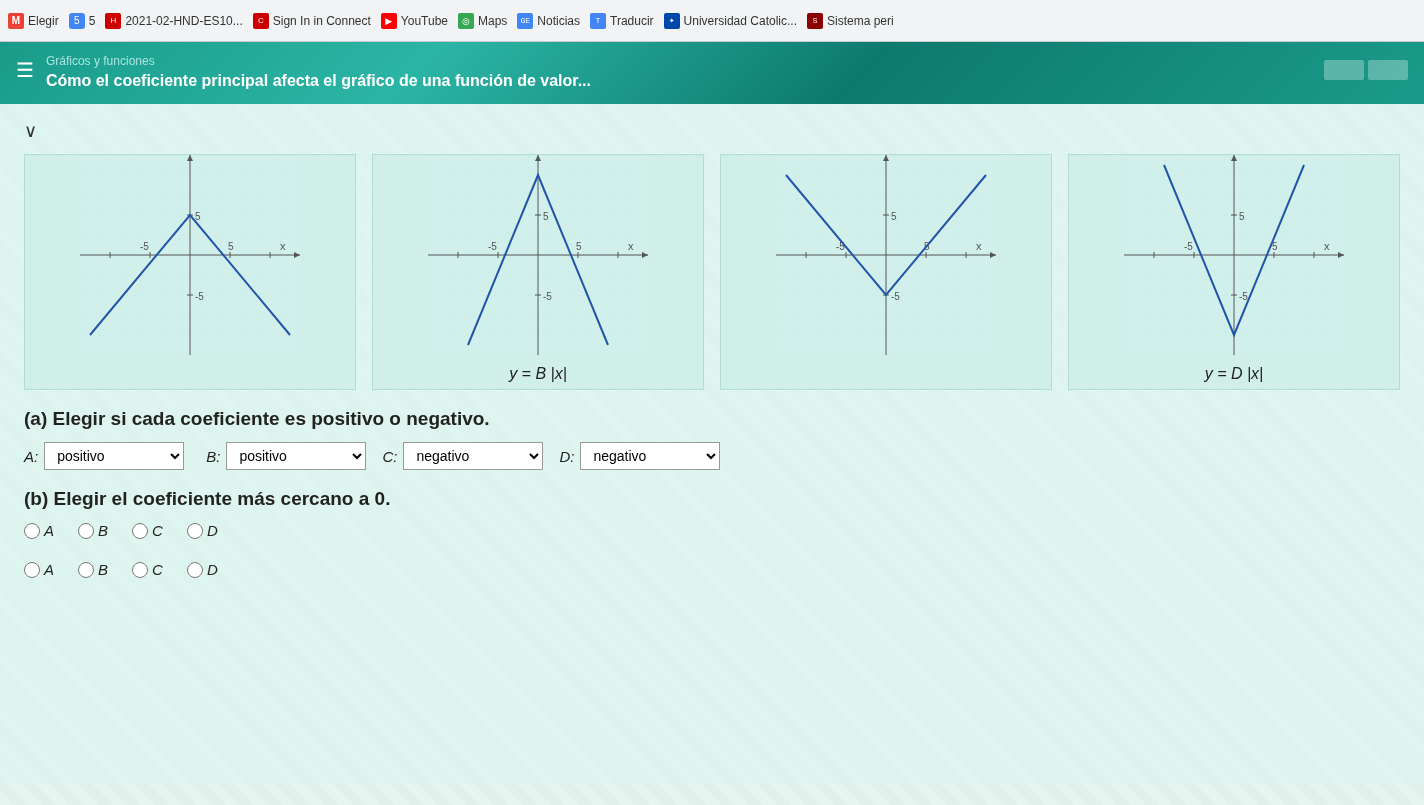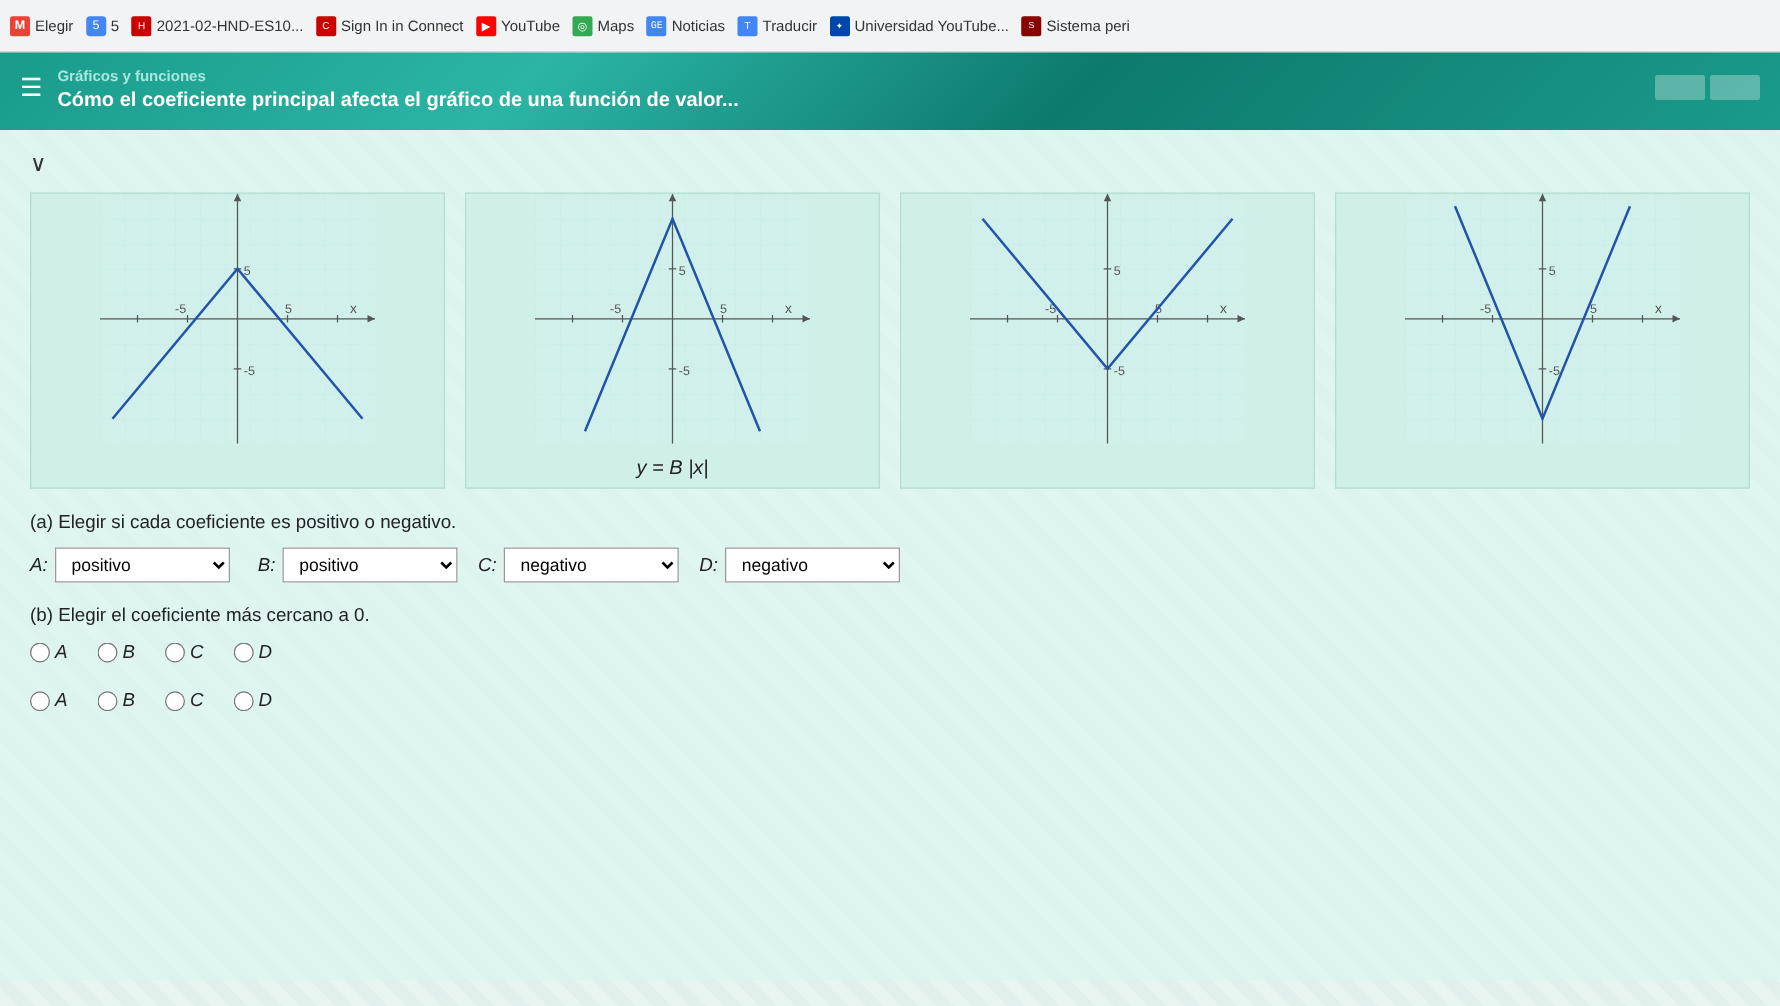--- a/index.html
+++ b/index.html
@@ -49,21 +49,20 @@
       cursor: pointer;
       margin-top: 4px;
     }
     .header-text-block {
       flex: 1;
     }
     .header-subtitle {
       color: #a8e6df;
       font-size: 12px;
       margin-bottom: 4px;
-      font-weight: bold;
     }
     .header-title {
       color: white;
       font-size: 16px;
       font-weight: bold;
     }
     .header-controls {
       display: flex;
       gap: 4px;
       margin-top: 6px;
@@ -124,21 +123,22 @@
     }
 
     
     .question-section {
       margin-top: 18px;
       font-size: 15px;
       color: #222;
     }
     .question-text {
       margin-bottom: 12px;
-      font-size: 15px;
+      font-size: 19px;
+      font-weight: bold;
     }
 
     
     .dropdowns-row {
       display: flex;
       align-items: center;
       gap: 16px;
       flex-wrap: wrap;
       margin-bottom: 4px;
     }
@@ -232,21 +232,21 @@
   <div class="browser-bar-item">
     <span class="favicon" style="background:#4285F4;color:white;font-size:8px;display:flex;align-items:center;justify-content:center;font-family:Liberation Mono, monospace;">GE</span>
     <span>Noticias</span>
   </div>
   <div class="browser-bar-item">
     <span class="favicon" style="background:#4285F4;color:white;font-size:8px;display:flex;align-items:center;justify-content:center;">T</span>
     <span>Traducir</span>
   </div>
   <div class="browser-bar-item">
     <span class="favicon" style="background:#0047AB;color:white;font-size:7px;display:flex;align-items:center;justify-content:center;">✦</span>
-    <span>Universidad YouTube...</span>
+    <span>Universidad Catolic...</span>
   </div>
   <div class="browser-bar-item">
     <span class="favicon" style="background:#8B0000;color:white;font-size:7px;display:flex;align-items:center;justify-content:center;">S</span>
     <span>Sistema peri</span>
   </div>
 </div>
 
 <div class="page-header">
   <div class="hamburger">☰</div>
   <div class="header-text-block">
@@ -382,20 +382,21 @@
         <line x1="107" y1="60" x2="113" y2="60" stroke="#555" stroke-width="1"></line>
         <line x1="107" y1="140" x2="113" y2="140" stroke="#555" stroke-width="1"></line>
         <text x="200" y="95" font-size="11" fill="#555">x</text>
         <text x="60" y="95" font-size="10" fill="#555">-5</text>
         <text x="148" y="95" font-size="10" fill="#555">5</text>
         <text x="115" y="145" font-size="10" fill="#555">-5</text>
         <text x="115" y="65" font-size="10" fill="#555">5</text>
 
         <polyline points="40,10 110,180 180,10" fill="none" stroke="#2255aa" stroke-width="2"></polyline>
       </svg>
+      <div class="graph-label">y = D |x|</div>
     </div>
 
   </div>
 
   <div class="question-section">
     <div class="question-text">(a) Elegir si cada coeficiente es positivo o negativo.</div>
     <div class="dropdowns-row">
 
       <div class="dropdown-group">
         <span class="dropdown-label">A:</span>

